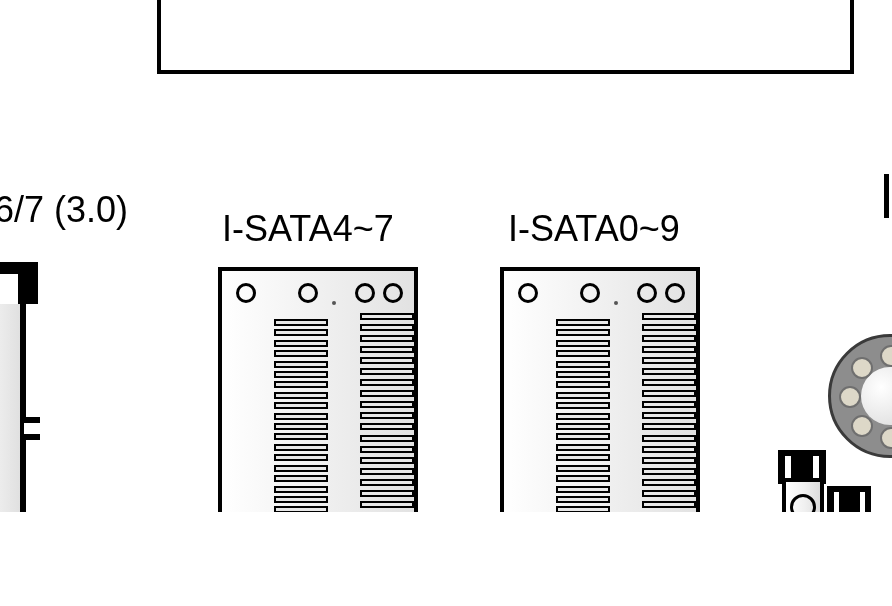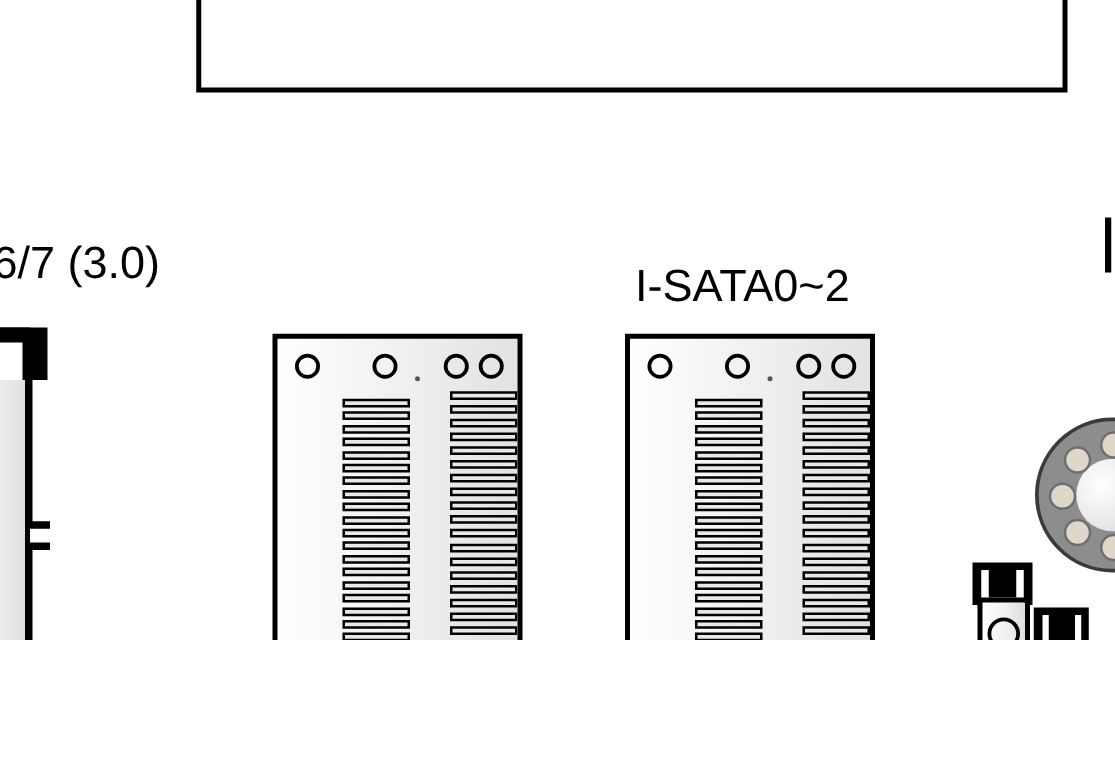--- a/index.html
+++ b/index.html
@@ -242,20 +242,21 @@
 
     <div id="usb-notch-r1"></div>
     <div id="usb-notch-mid"></div>
     <div id="usb-notch-mid2"></div>
     <div id="usb-notch-r2"></div>
 
   </div>
 
   <div class="label" style="left:-6px; top:192px; font-size:36px;">6/7 (3.0)</div>
 
+  <div class="label" style="left:222px; top:211px; font-size:36px;">I-SATA4~7</div>
 
   <div class="sata" id="sata-left" style="left:218px; top:267px; width:200px; height:301px;">
     <div class="hole" style="left:14px; top:12px;"></div>
     <div class="hole" style="left:76px; top:12px;"></div>
     <div class="hole" style="left:133px; top:12px;"></div>
     <div class="hole" style="left:161px; top:12px;"></div>
     <div class="dot" style="left:110px; top:30px;"></div>
 
     <div class="pin-col" style="left:52px; top:48px; width:54px; height:205px;">
       <div class="pin"></div>
@@ -303,21 +304,21 @@
       <div class="pin"></div>
     </div>
 
     <div class="dot" style="left:110px; top:264px;"></div>
     <div class="hole" style="left:24px; top:267px;"></div>
     <div class="hole" style="left:80px; top:267px;"></div>
     <div class="hole" style="left:134px; top:267px;"></div>
     <div class="hole" style="left:162px; top:267px;"></div>
   </div>
 
-  <div class="label" style="left:508px; top:211px; font-size:36px;">I-SATA0~2</div>
+  <div class="label" style="left:508px; top:211px; font-size:36px;">I-SATA0~9</div>
 
   <div class="sata" id="sata-right" style="left:500px; top:267px; width:200px; height:301px;">
     <div class="hole" style="left:14px; top:12px;"></div>
     <div class="hole" style="left:76px; top:12px;"></div>
     <div class="hole" style="left:133px; top:12px;"></div>
     <div class="hole" style="left:161px; top:12px;"></div>
     <div class="dot" style="left:110px; top:30px;"></div>
 
     <div class="pin-col" style="left:52px; top:48px; width:54px; height:205px;">
       <div class="pin"></div>

